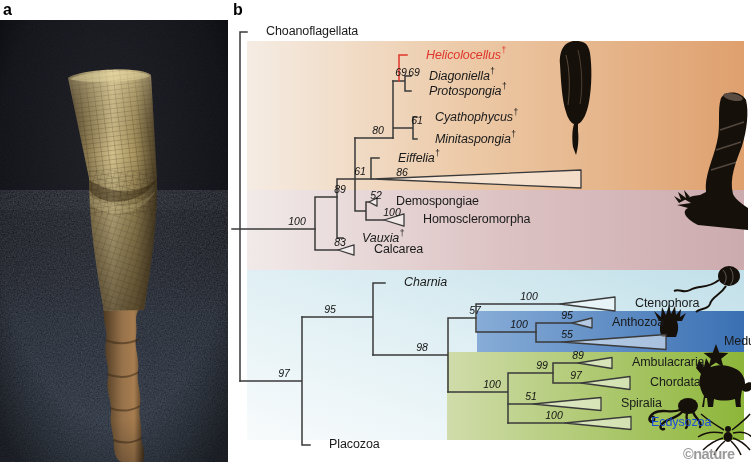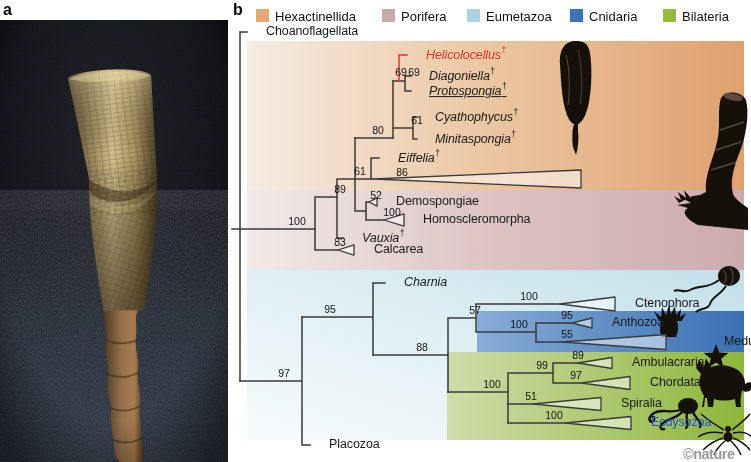--- a/index.html
+++ b/index.html
@@ -8,21 +8,21 @@
   .abs{position:absolute;}
   .panel-letter{font-weight:bold;font-size:16px;color:#000;line-height:1;}
   #tree-svg{position:absolute;left:0;top:0;z-index:1;}
   #photo-wrap{position:absolute;left:0;top:20px;width:228px;height:442px;z-index:3;}
   #labels{position:absolute;left:0;top:0;width:751px;height:462px;z-index:2;}
   .taxon{position:absolute;transform:translateY(-54%);font-size:12.5px;white-space:nowrap;
          color:#1a1a1a;letter-spacing:-0.1px;line-height:1;}
   .taxon.it{font-style:italic;}
   .taxon sup{font-size:8.5px;font-style:normal;position:relative;top:-1px;margin-left:0.5px;}
   .support{position:absolute;transform:translate(-50%,-50%);font-size:10.5px;color:#111;
-           white-space:nowrap;line-height:1;}
+           white-space:nowrap;line-height:1;font-style:italic;}
   .legend-item{position:absolute;top:8px;height:16px;}
   .legend-swatch{position:absolute;top:1px;width:13px;height:13px;}
   .legend-label{position:absolute;left:19px;top:8px;transform:translateY(-50%);
                 font-size:13px;color:#111;white-space:nowrap;line-height:1;}
   .watermark{position:absolute;left:683px;top:446px;font-size:14.5px;font-weight:bold;
              color:#9a9a9a;letter-spacing:-0.5px;}
 </style>
 </head>
 <body>
 
@@ -203,47 +203,25 @@
         <path d="M89,160 C116,177 142,173 157,159 C143,186 101,188 89,170 Z" fill="#241807" opacity=".42"></path>
         <path d="M90,176 C116,192 140,188 156,170 C142,198 104,198 90,184 Z" fill="#efe0a8" opacity=".16"></path>
       </g>
       <rect width="228" height="442" fill="url(#vign)"></rect>
     </svg>
   </div>
 
   <div id="labels">
     <span class="abs panel-letter" style="left:3px;top:2px;">a</span>
     <span class="abs panel-letter" style="left:233px;top:2px;">b</span>
-    <div class="abs" id="legend" style="left:0;top:0;width:751px;height:28px;">
-        <div class="legend-item" style="left: 256px;">
-          <div class="legend-swatch" style="background: rgb(229, 168, 118);"></div>
-          <span class="legend-label">Hexactinellida</span>
-        </div>
-        <div class="legend-item" style="left: 382px;">
-          <div class="legend-swatch" style="background: rgb(201, 168, 171);"></div>
-          <span class="legend-label">Porifera</span>
-        </div>
-        <div class="legend-item" style="left: 467px;">
-          <div class="legend-swatch" style="background: rgb(169, 211, 226);"></div>
-          <span class="legend-label">Eumetazoa</span>
-        </div>
-        <div class="legend-item" style="left: 570px;">
-          <div class="legend-swatch" style="background: rgb(61, 116, 182);"></div>
-          <span class="legend-label">Cnidaria</span>
-        </div>
-        <div class="legend-item" style="left: 663px;">
-          <div class="legend-swatch" style="background: rgb(150, 186, 61);"></div>
-          <span class="legend-label">Bilateria</span>
-        </div>
-      </div>
     <div class="abs" id="tree-labels" style="left:16px;top:0;width:751px;height:462px;">
         <span class="taxon" style="left: 250px; top: 32px; color: rgb(26, 26, 26);"><span>Choanoflagellata</span></span>
         <span class="taxon it" style="left: 410px; top: 55px; color: rgb(224, 53, 43);"><span>Helicolocellus</span><sup>†</sup></span>
         <span class="taxon it" style="left: 413px; top: 76px; color: rgb(26, 26, 26);"><span>Diagoniella</span><sup>†</sup></span>
-        <span class="taxon it" style="left: 413px; top: 91px; color: rgb(26, 26, 26); text-decoration: underline;"><span>Protospongia</span><sup>†</sup></span>
+        <span class="taxon it" style="left: 413px; top: 91px; color: rgb(26, 26, 26);"><span>Protospongia</span><sup>†</sup></span>
         <span class="taxon it" style="left: 419px; top: 117px; color: rgb(26, 26, 26);"><span>Cyathophycus</span><sup>†</sup></span>
         <span class="taxon it" style="left: 419px; top: 139px; color: rgb(26, 26, 26);"><span>Minitaspongia</span><sup>†</sup></span>
         <span class="taxon it" style="left: 382px; top: 158px; color: rgb(26, 26, 26);"><span>Eiffelia</span><sup>†</sup></span>
         <span class="taxon" style="left: 380px; top: 202px; color: rgb(26, 26, 26);"><span>Demospongiae</span></span>
         <span class="taxon" style="left: 407px; top: 220px; color: rgb(26, 26, 26);"><span>Homoscleromorpha</span></span>
         <span class="taxon it" style="left: 346px; top: 238px; color: rgb(26, 26, 26);"><span>Vauxia</span><sup>†</sup></span>
         <span class="taxon" style="left: 358px; top: 250px; color: rgb(26, 26, 26);"><span>Calcarea</span></span>
         <span class="taxon it" style="left: 388px; top: 283px; color: rgb(26, 26, 26);"><span>Charnia</span></span>
         <span class="taxon" style="left: 619px; top: 304px; color: rgb(26, 26, 26);"><span>Ctenophora</span></span>
         <span class="taxon" style="left: 596px; top: 323px; color: rgb(26, 26, 26);"><span>Anthozoa</span></span>
@@ -259,21 +237,21 @@
         <span class="support" style="left: 324px; top: 242px;">83</span>
         <span class="support" style="left: 362px; top: 130px;">80</span>
         <span class="support" style="left: 385px; top: 72px;">69</span>
         <span class="support" style="left: 398px; top: 72px;">69</span>
         <span class="support" style="left: 401px; top: 120px;">61</span>
         <span class="support" style="left: 386px; top: 172px;">86</span>
         <span class="support" style="left: 360px; top: 195px;">52</span>
         <span class="support" style="left: 376px; top: 212px;">100</span>
         <span class="support" style="left: 268px; top: 373px;">97</span>
         <span class="support" style="left: 314px; top: 309px;">95</span>
-        <span class="support" style="left: 406px; top: 347px;">88</span>
+        <span class="support" style="left: 406px; top: 347px;">98</span>
         <span class="support" style="left: 459px; top: 310px; text-align: center;">57</span>
         <span class="support" style="left: 513px; top: 296px;">100</span>
         <span class="support" style="left: 503px; top: 324px;">100</span>
         <span class="support" style="left: 551px; top: 315px;">95</span>
         <span class="support" style="left: 551px; top: 334px;">55</span>
         <span class="support" style="left: 476px; top: 384px;">100</span>
         <span class="support" style="left: 526px; top: 365px;">99</span>
         <span class="support" style="left: 562px; top: 355px;">89</span>
         <span class="support" style="left: 560px; top: 375px;">97</span>
         <span class="support" style="left: 515px; top: 396px;">51</span>

